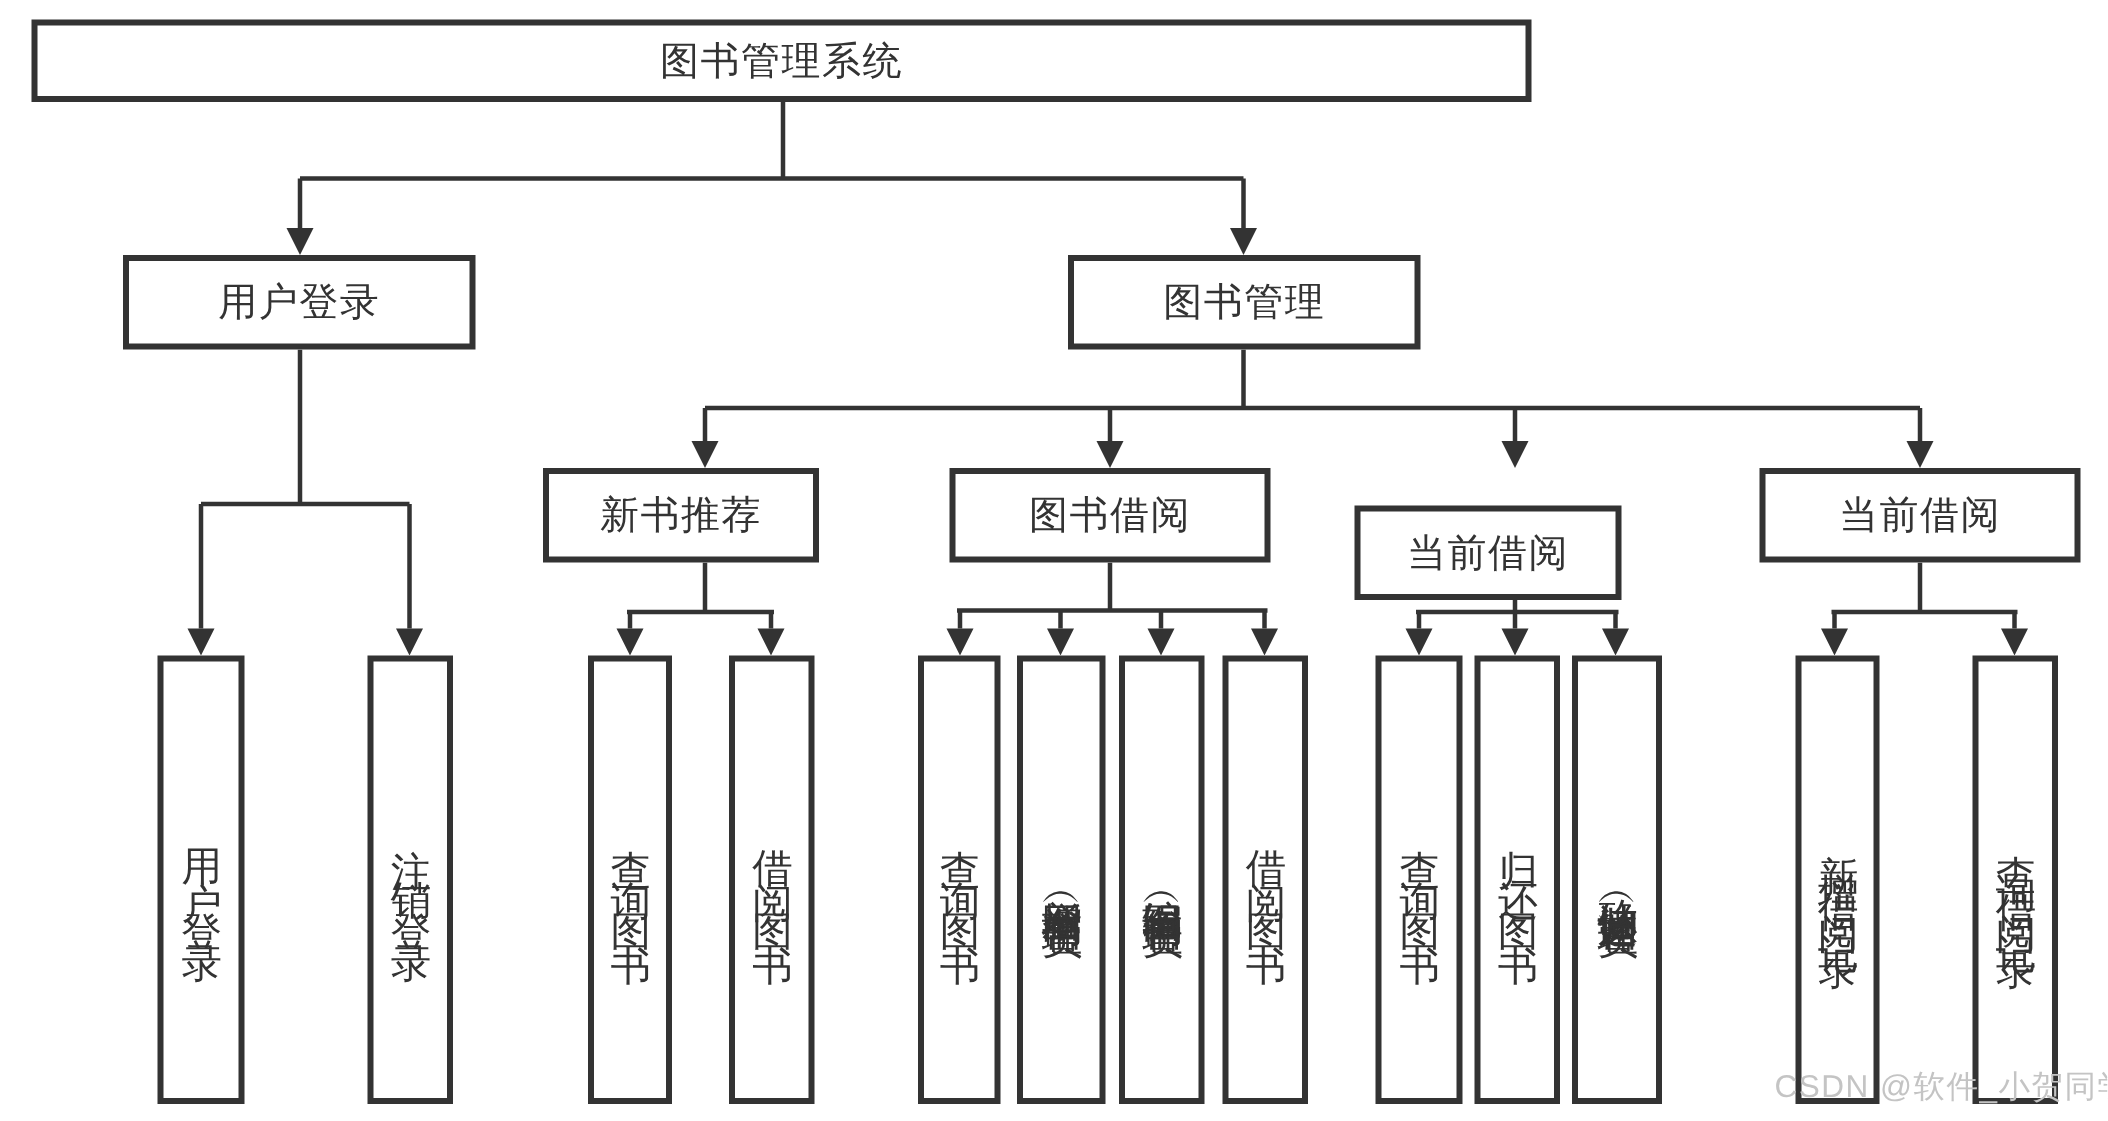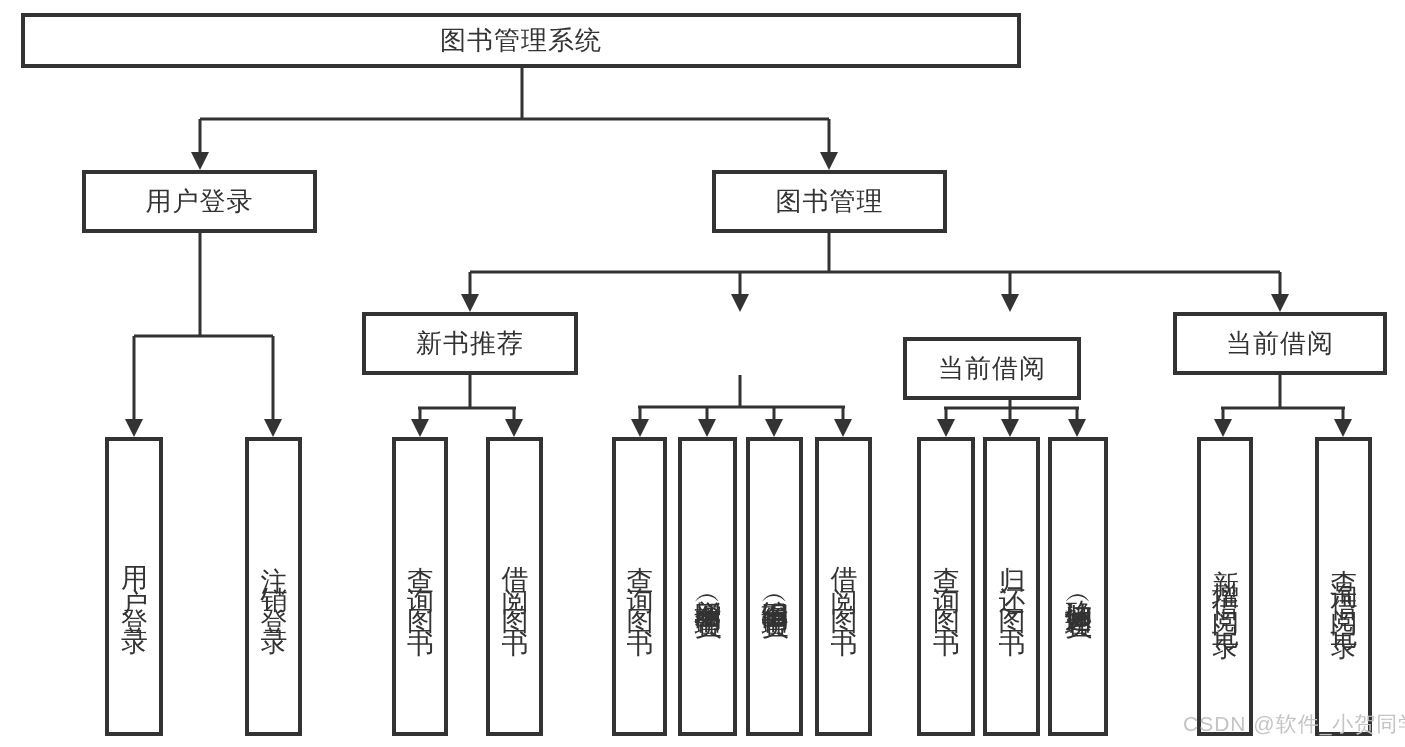--- a/index.html
+++ b/index.html
@@ -53,21 +53,22 @@
       M937 419 L955 419 L946 437 Z M1001 419 L1019 419 L1010 437 Z
       M1068 419 L1086 419 L1077 437 Z
       M1214 419 L1232 419 L1223 437 Z M1334 419 L1352 419 L1343 437 Z"></path>
   </svg>
 
   <div class="box" style="left:21px; top:13px; width:1000px; height:55px;">图书管理系统</div>
 
   <div class="box" style="left:82px; top:170px; width:235px; height:63px;">用户登录</div>
   <div class="box" style="left:712px; top:170px; width:235px; height:63px;text-align:center;">图书管理</div>
 
-  <div class="box" style="left:362px; top:312px; width:216px; height:63px;">新书推荐</div>
+  <div class="box" style="left:362px; top:312px; width:184px; height:63px;">新书推荐</div>
+  <div class="box" style="left:633px; top:312px; width:214px; height:63px;">图书借阅</div>
   <div class="box" style="left:903px; top:305px; width:178px; height:63px;margin-top:32px;">当前借阅</div>
   <div class="box" style="left:1173px; top:312px; width:214px; height:63px;">当前借阅</div>
 
   <div class="box leaf ls4" style="left:105px; top:437px; width:58px; height:299px;">用户登录</div>
   <div class="box leaf ls4" style="left:245px; top:437px; width:57px; height:299px;">注销登录</div>
 
   <div class="box leaf ls4" style="left:392px; top:437px; width:56px; height:299px;">查询图书</div>
   <div class="box leaf ls4" style="left:486px; top:437px; width:57px; height:299px;">借阅图书</div>
 
   <div class="box leaf ls4" style="left:612px; top:437px; width:55px; height:299px;">查询图书</div>

